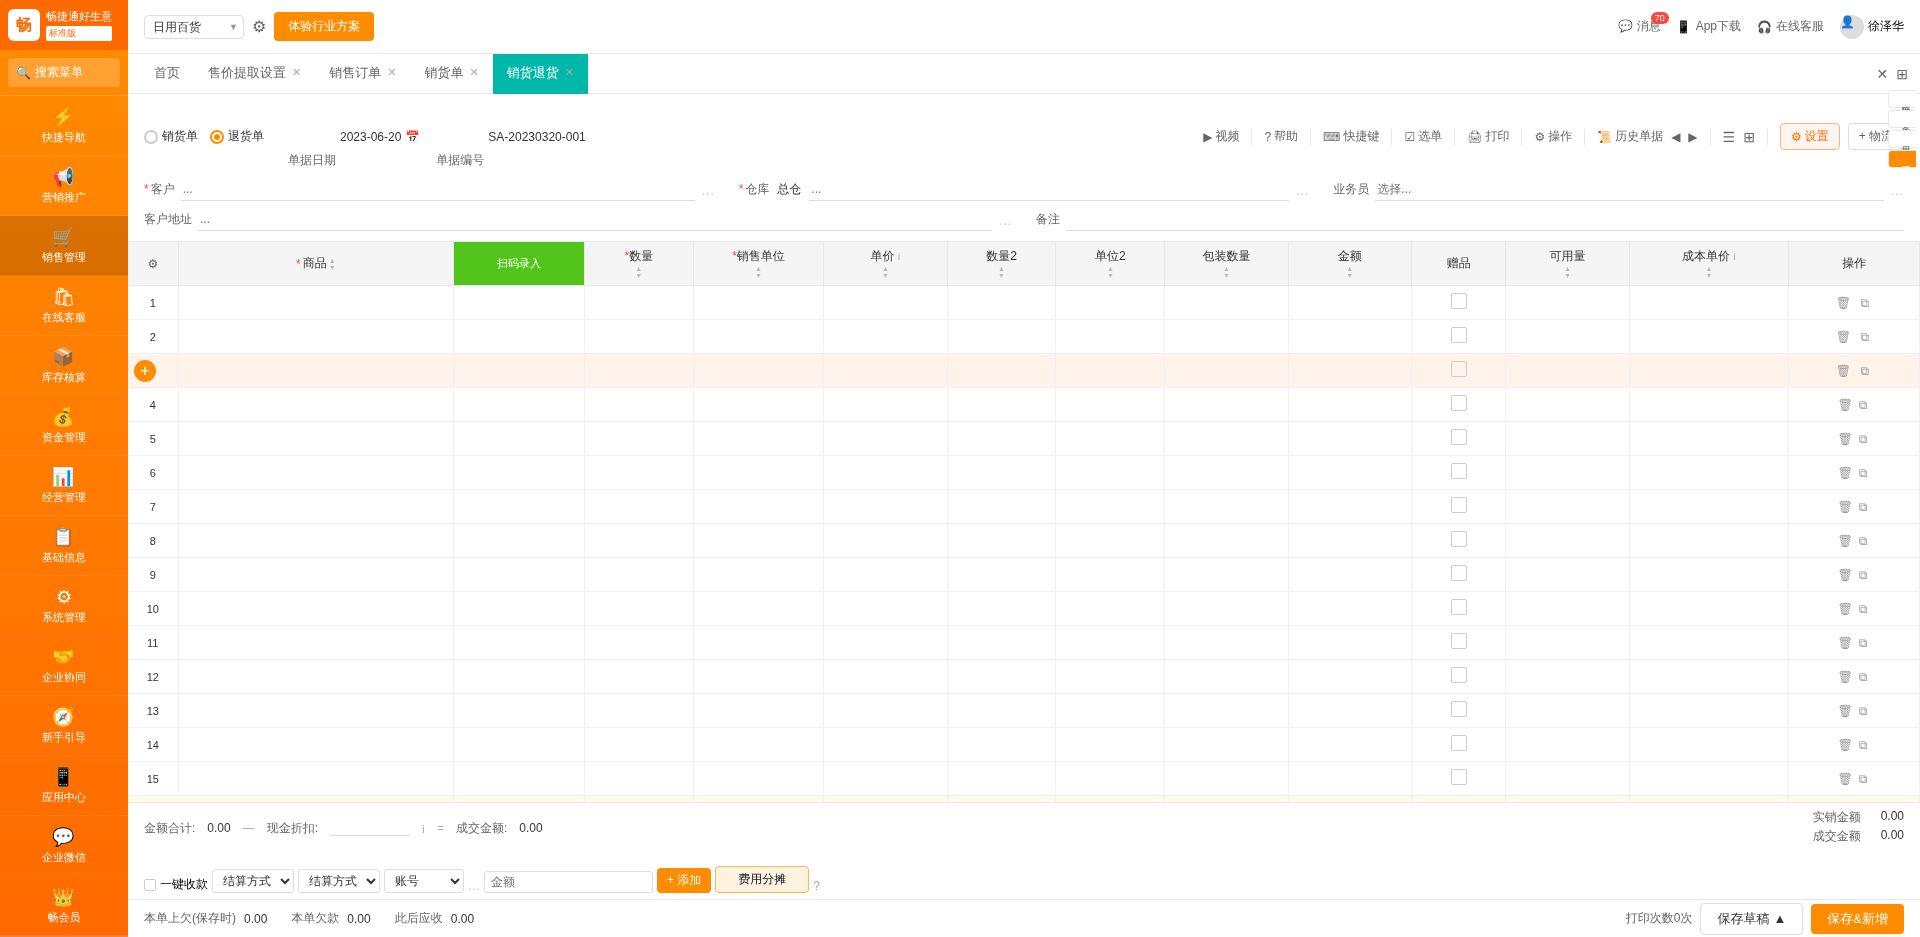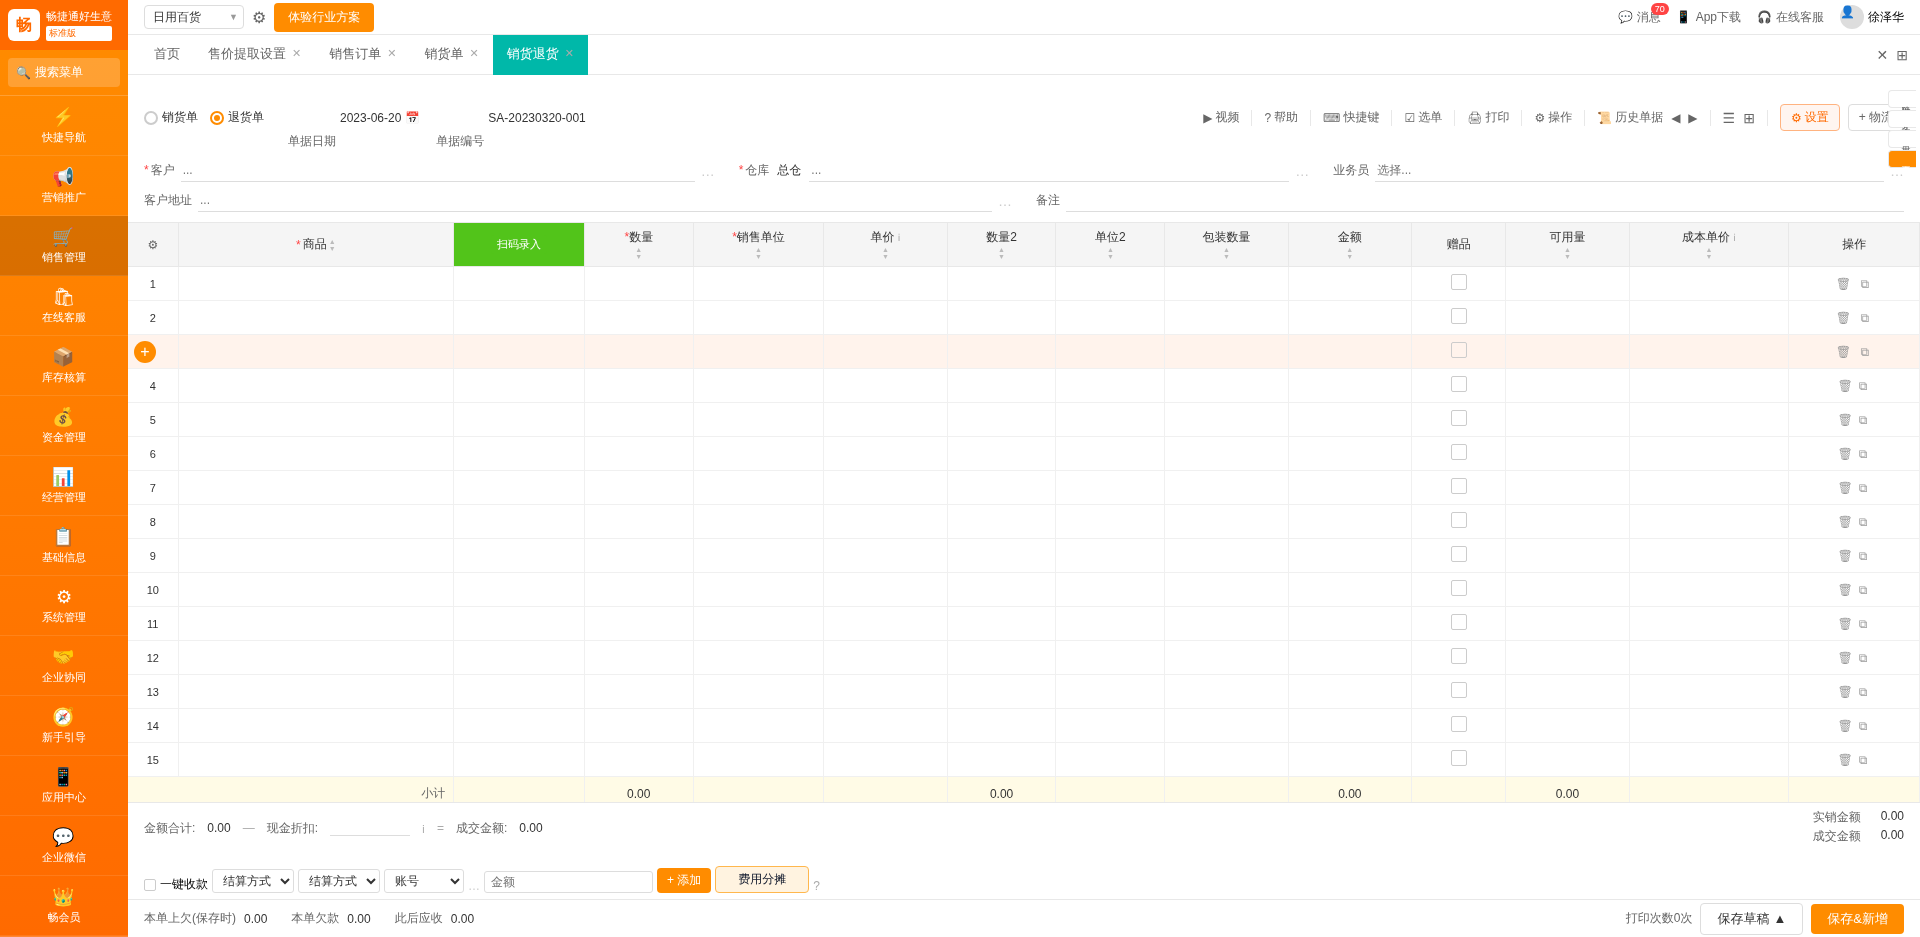--- a/index.html
+++ b/index.html
@@ -43,21 +43,21 @@
     .sidebar-bottom {
       margin-top: auto; display: flex; align-items: center; justify-content: space-around;
       padding: 10px; border-top: 1px solid rgba(255,255,255,0.2);
     }
 
     
     .main { margin-left: 128px; display: flex; flex-direction: column; height: 937px; }
 
     
     .topbar {
-      height: 35px; background: #fff; border-bottom: 1px solid #e8e8e8;
+      height: 54px; background: #fff; border-bottom: 1px solid #e8e8e8;
       display: flex; padding: 0 16px; gap: 12px;
     }
     .topbar-left { display: flex; align-items: center; gap: 8px; flex: 1; }
     .topbar-select {
       border: 1px solid #ddd; border-radius: 4px; padding: 4px 24px 4px 8px;
       font-size: 12px; color: #333; background: #fff; cursor: pointer;
       appearance: none; -webkit-appearance: none; position: relative;
       min-width: 100px;
     }
     .topbar-select-wrap { position: relative; display: flex; align-items: center; }

